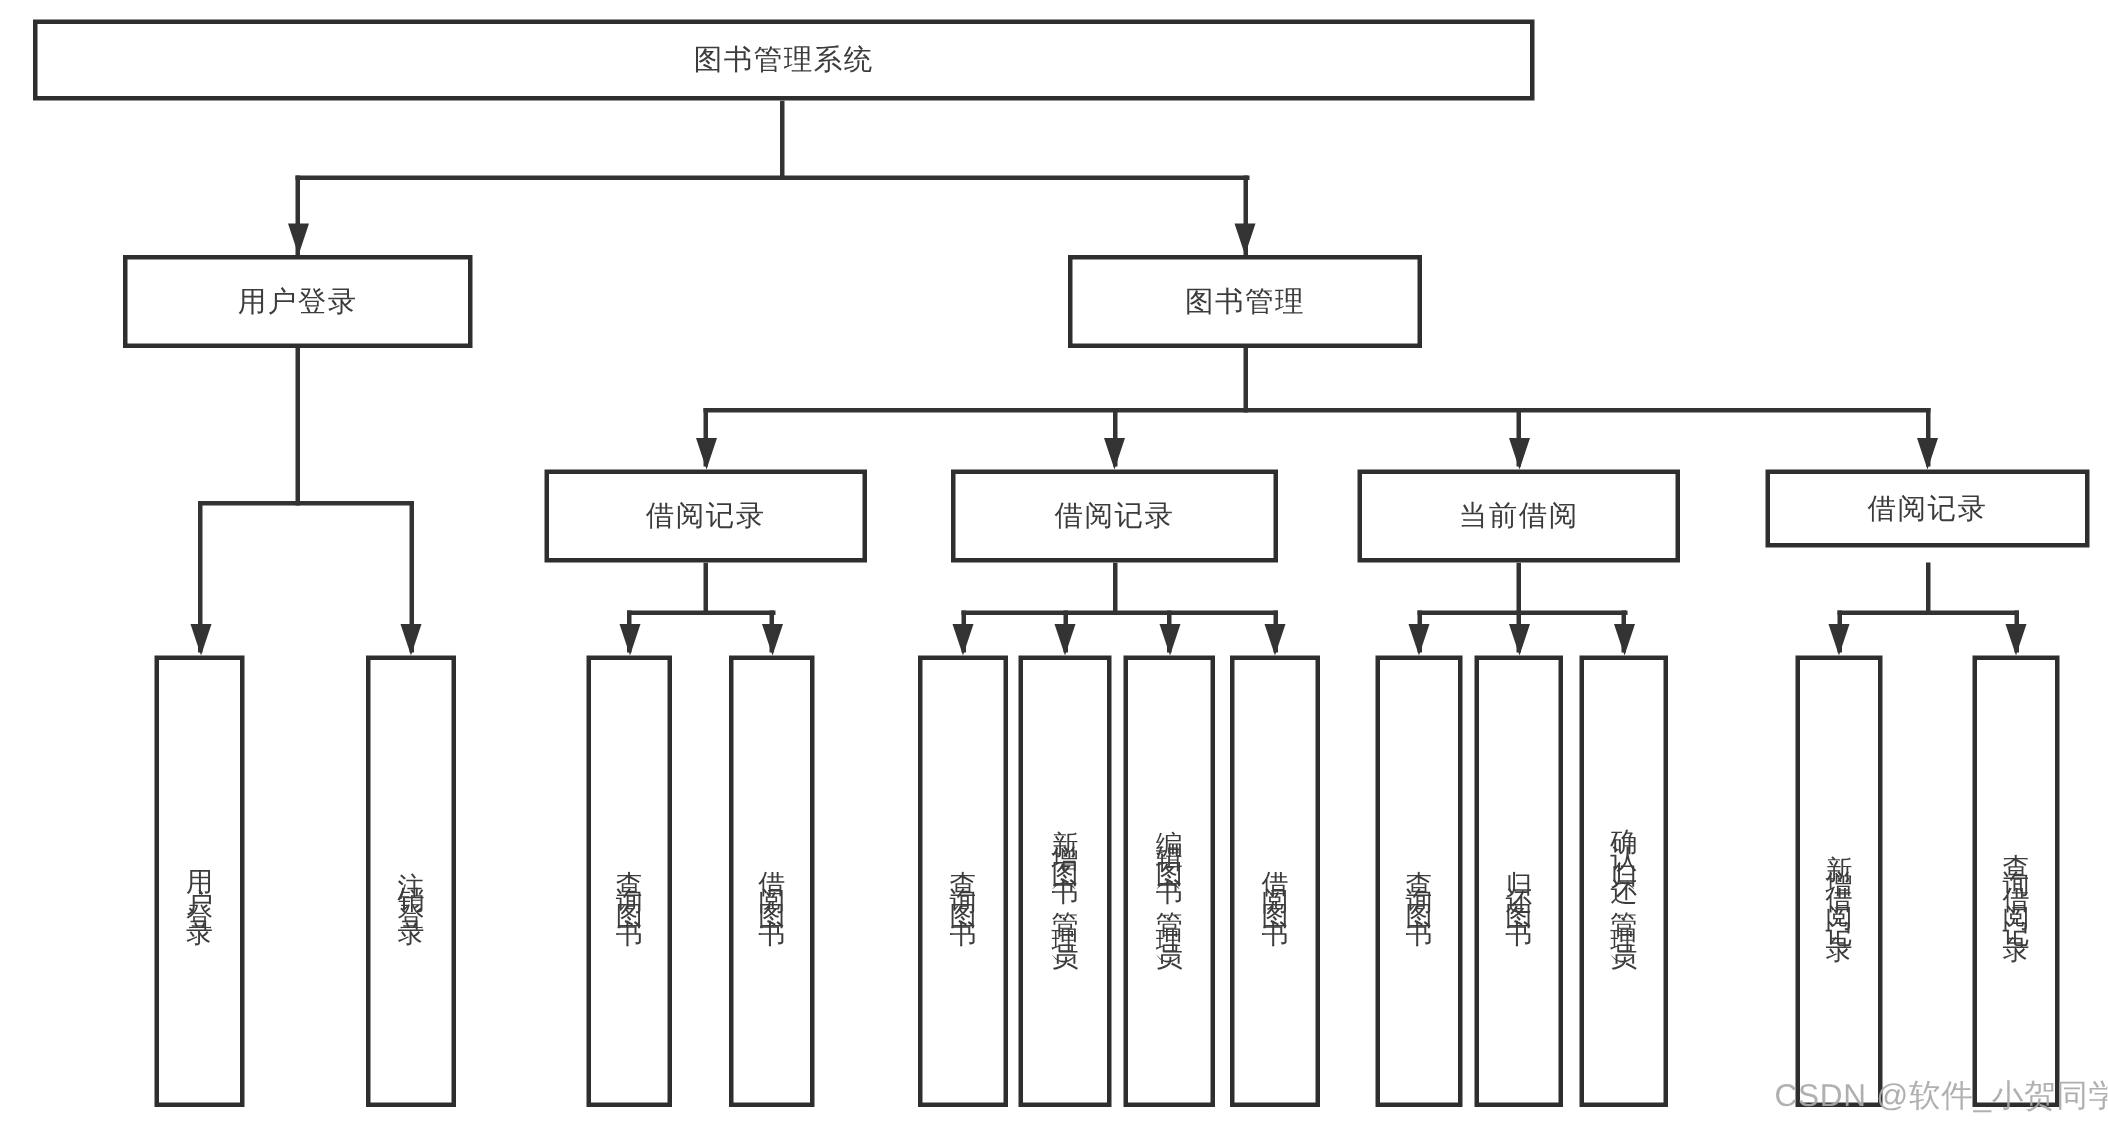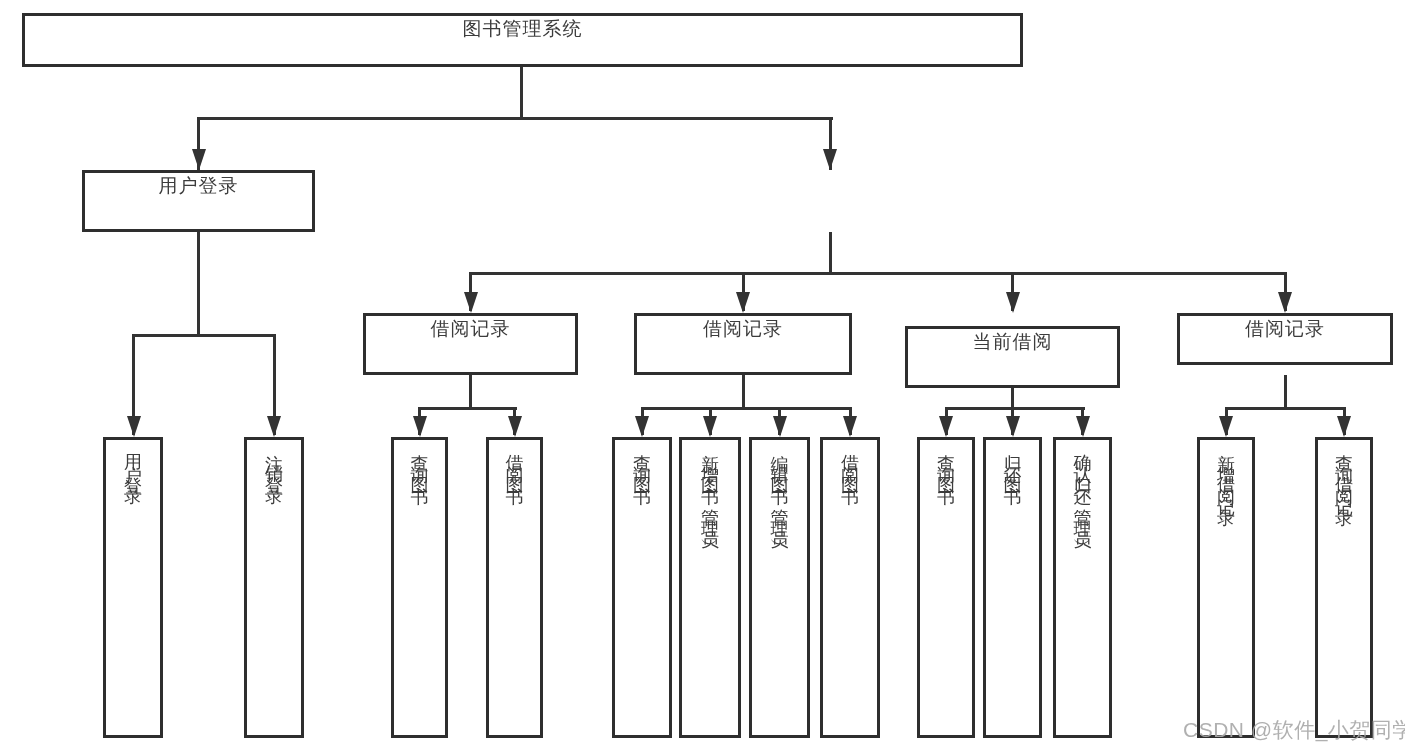--- a/index.html
+++ b/index.html
@@ -2,21 +2,21 @@
 <html><head>
 <meta charset="utf-8">
 <style>
   html,body{margin:0;padding:0;background:#ffffff;}
   #canvas{
     position:relative;width:1405px;height:747px;background:#ffffff;overflow:hidden;
     font-family:"Liberation Sans","DejaVu Sans",sans-serif;color:#3c3c3c;
   }
   .box{
     position:absolute;box-sizing:border-box;background:#ffffff;
-    border:3px solid #2e2e2e;display:flex;align-items:flex-start;justify-content:center;
+    border:3px solid #2e2e2e;display:flex;align-items:center;justify-content:center;
     font-size:19px;letter-spacing:1px;color:#3c3c3c;z-index:2;
   }
   .leaf{font-size:18px;}
   .vtext{
     writing-mode:vertical-rl;line-height:1;letter-spacing:11px;
     display:block;max-height:292px;
   }
   .vline,.hline{position:absolute;background:#333333;z-index:1;}
   .vline{width:3px;}
   .hline{height:3px;}
@@ -35,28 +35,31 @@
 
 <div id="canvas">
 
   <div class="box" style="left:22px;top:13px;width:1001px;height:54px;">
     <span>图书管理系统</span>
   </div>
 
   <div class="box" style="left:82px;top:170px;width:233px;height:62px;">
     <span>用户登录</span>
   </div>
+  <div class="box" style="left:712px;top:170px;width:236px;height:62px;">
+    <span>图书管理</span>
+  </div>
 
   <div class="box" style="left:363px;top:313px;width:215px;height:62px;">
     <span>借阅记录</span>
   </div>
   <div class="box" style="left:634px;top:313px;width:218px;height:62px;">
     <span>借阅记录</span>
   </div>
-  <div class="box" style="left:905px;top:326px;width:215px;height:62px;">
+  <div class="box" style="left:905px;top:313px;width:215px;height:62px;">
     <span>当前借阅</span>
   </div>
   <div class="box" style="left:1177px;top:313px;width:216px;height:52px;">
     <span>借阅记录</span>
   </div>
 
   <div class="box leaf" style="left:103px;top:437px;width:60px;height:301px;">
     <span class="vtext">用户登录</span>
   </div>
   <div class="box leaf" style="left:244px;top:437px;width:60px;height:301px;">

